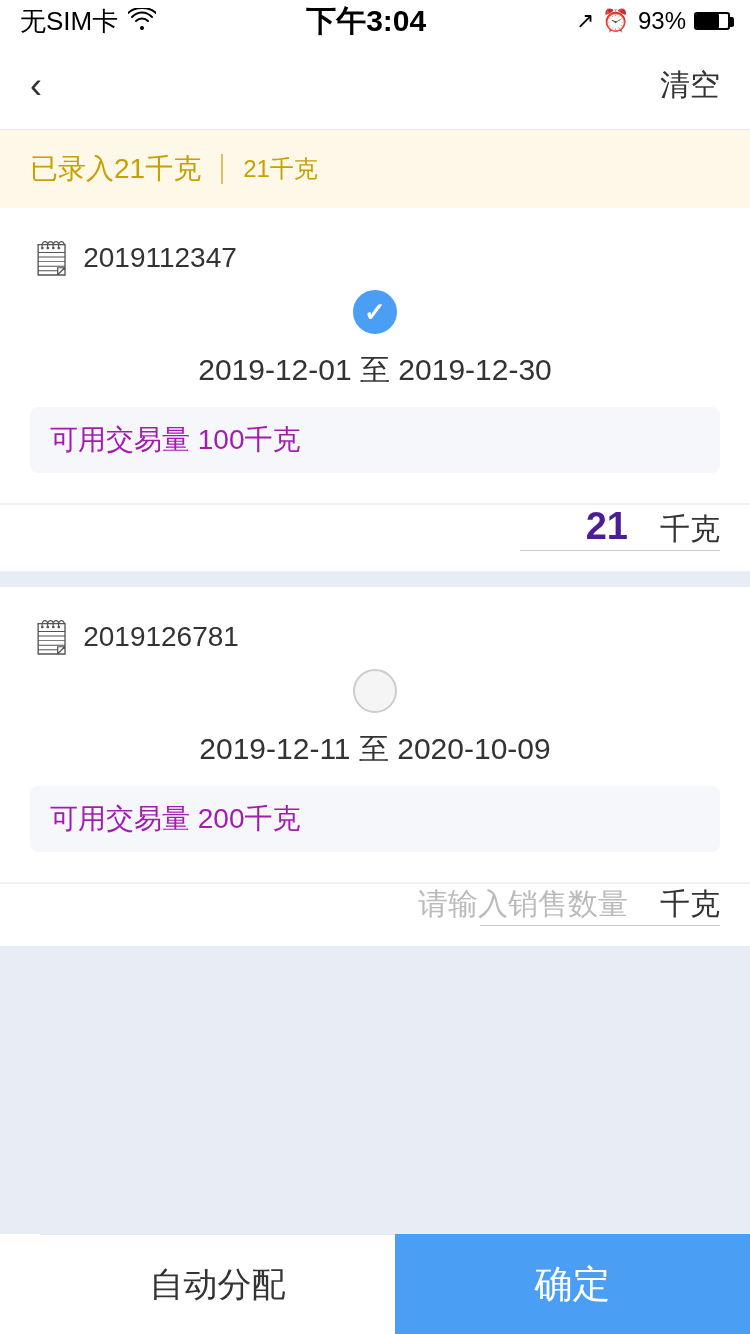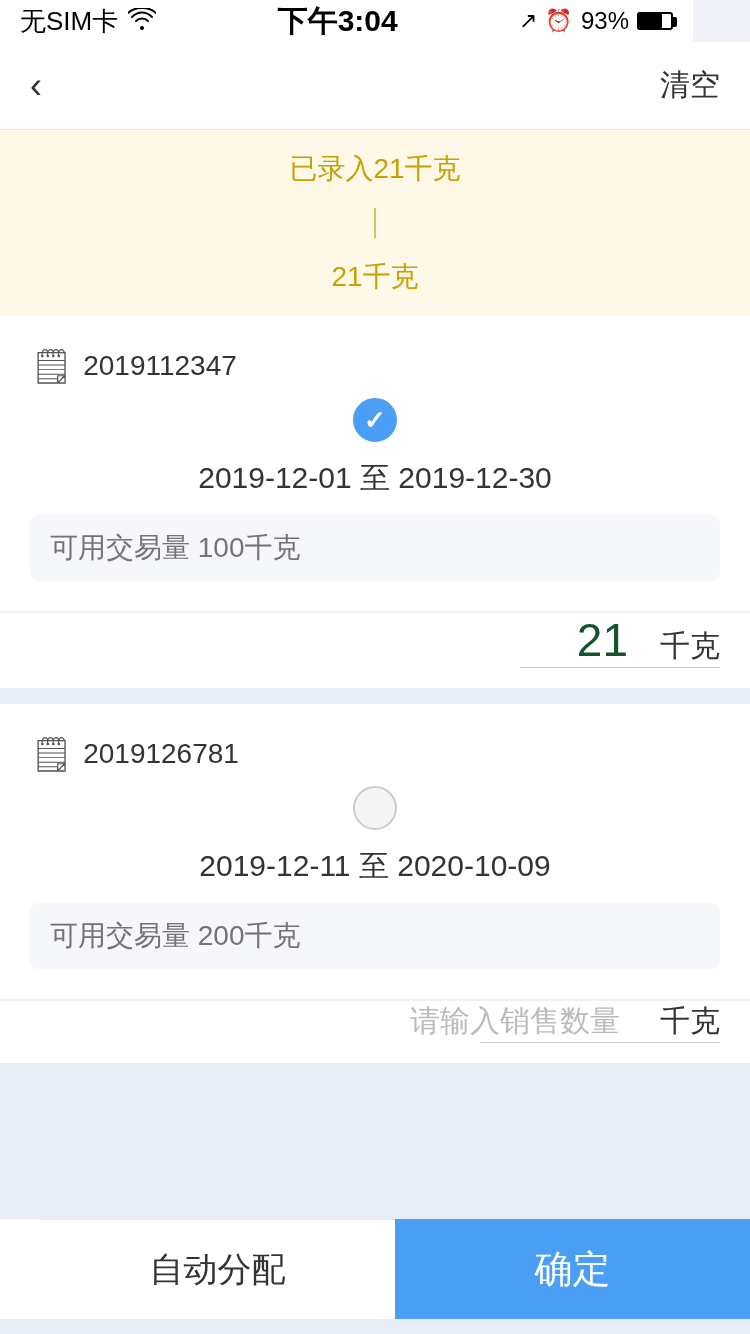--- a/index.html
+++ b/index.html
@@ -7,21 +7,21 @@
     body {
       width: 750px;
       min-height: 1334px;
       font-family: -apple-system, 'PingFang SC', 'Helvetica Neue', sans-serif;
       background: #f0f2f8;
       overflow-x: hidden;
     }
 
     
     .status-bar {
-      width: 693px;
+      width: 750px;
       height: 42px;
       background: #fff;
       display: flex;
       align-items: center;
       justify-content: space-between;
       padding: 0 20px;
       font-size: 26px;
     }
     .status-left {
       display: flex;
@@ -71,33 +71,32 @@
     }
 
     
     .summary-bar {
       width: 750px;
       background: #fdf8e8;
       padding: 20px 30px;
       display: flex;
       align-items: center;
       gap: 20px;
-      flex-direction: column;
     }
     .summary-recorded {
       font-size: 28px;
       color: #c8a000;
     }
     .summary-divider {
       width: 2px;
       height: 30px;
       background: #e0c060;
     }
     .summary-amount {
-      font-size: 28px;
+      font-size: 24px;
       color: #c8a000;
     }
 
     
     .batch-card {
       width: 750px;
       background: #fff;
       padding: 30px 30px 20px;
       margin-bottom: 2px;
     }
@@ -146,28 +145,28 @@
     }
     .batch-date {
       font-size: 30px;
       color: #333;
     }
     .batch-avail-box {
       background: #f5f7fa;
       border-radius: 8px;
       padding: 14px 20px;
       font-size: 28px;
-      color: #737373;
+      color: #a21caf;
       margin-left: 0;
       margin-bottom: 10px;
     }
     .amount-value {
-      font-size: 46px;
-      color: #14532d;
-      font-weight: 400;
+      font-size: 38px;
+      color: #4c1d95;
+      font-weight: 700;
     }
     .amount-unit {
       font-size: 30px;
       color: #333;
       margin-left: 16px;
     }
 
     
     .section-divider {
       width: 750px;
@@ -187,21 +186,21 @@
     
     .empty-area {
       background: #e8ecf5;
       flex: 1;
       min-height: 420px;
     }
 
     
     .bottom-bar {
       position: fixed;
-      bottom: 15px;
+      bottom: 0;
       left: 0;
       width: 750px;
       height: 100px;
       display: flex;
       background: #fff;
       padding-left: 40px;
     }
     .btn-auto {
       flex: 1;
       display: flex;
@@ -300,21 +299,21 @@
       <span class="batch-id">2019126781</span>
     </div>
     <div class="batch-date-row">
       <div class="radio-circle"></div>
       <span class="batch-date">2019-12-11 至 2020-10-09</span>
     </div>
     <div class="batch-avail-box">可用交易量 200千克</div>
   </div>
 
   <div style="background:#fff; padding: 0 30px 20px;">
-    <div style="display:flex; justify-content:flex-end; align-items:baseline; gap:24px;">
+    <div style="display:flex; justify-content:flex-end; align-items:baseline; gap:16px;">
       <span class="input-placeholder">请输入销售数量</span>
       <span class="input-unit">千克</span>
     </div>
     <div style="width:240px; height:1px; background:#ccc; margin-left:auto;"></div>
   </div>
 
   <div class="empty-area"></div>
 
 </div>
 

